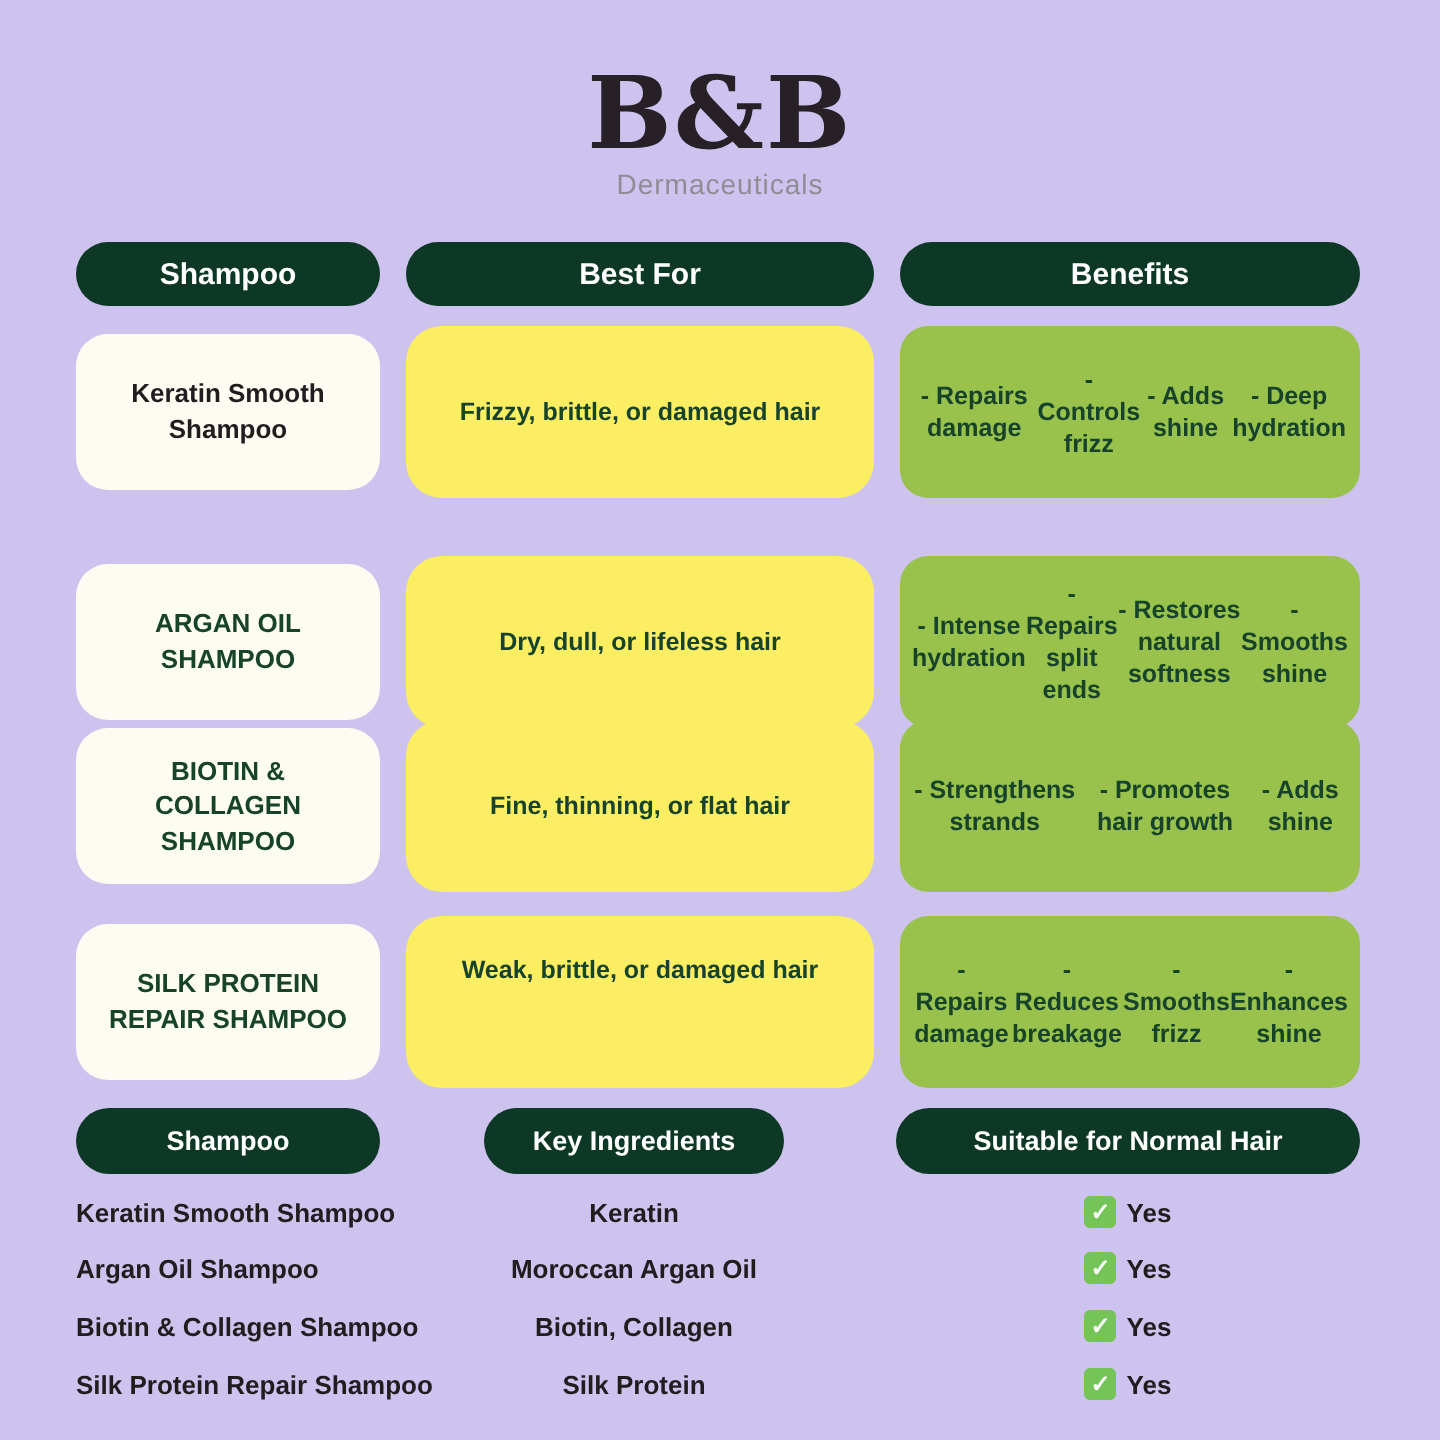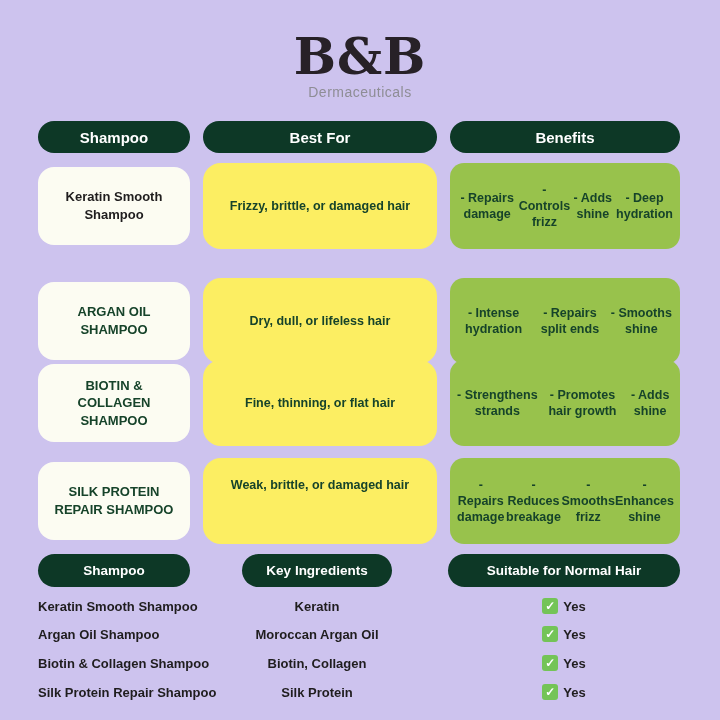--- a/index.html
+++ b/index.html
@@ -104,20 +104,21 @@
   <div>- Controls frizz</div>
   <div>- Adds shine</div>
   <div>- Deep hydration</div>
 </div>
 
 <div class="abs card card-white c1 r2 name-green">ARGAN OIL SHAMPOO</div>
 <div class="abs card card-yellow c2 r2">Dry, dull, or lifeless hair</div>
 <div class="abs card card-olive c3 r2">
   <div>- Intense hydration</div>
   <div>- Repairs split ends</div>
+  <div>- Restores natural softness</div>
   <div>- Smooths shine</div>
 </div>
 
 <div class="abs card card-white c1 r3 name-green">BIOTIN &amp; COLLAGEN SHAMPOO</div>
 <div class="abs card card-yellow c2 r3">Fine, thinning, or flat hair</div>
 <div class="abs card card-olive c3 r3">
   <div>- Strengthens strands</div>
   <div>- Promotes hair growth</div>
   <div>- Adds shine</div>
 </div>

